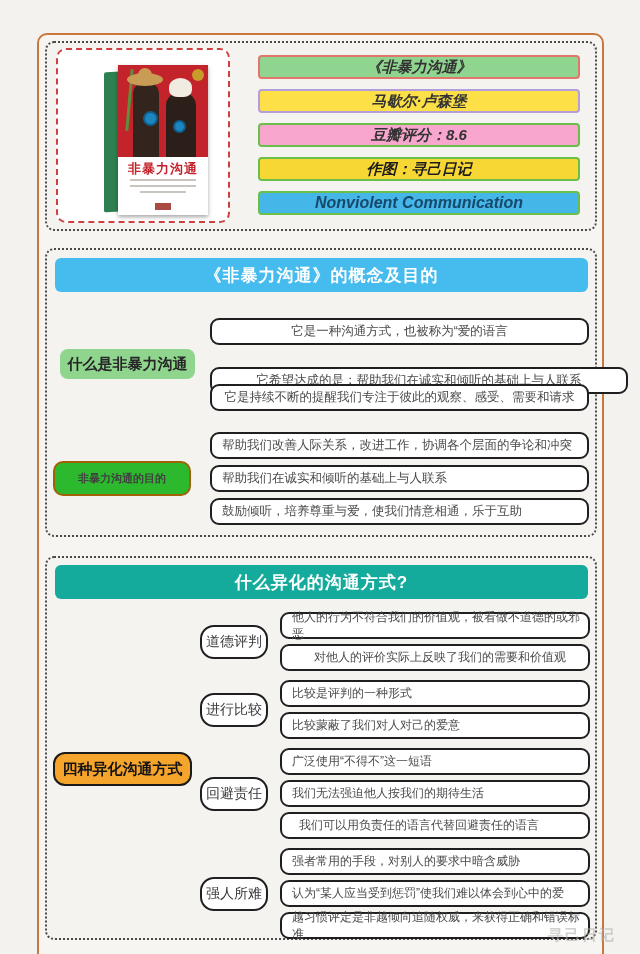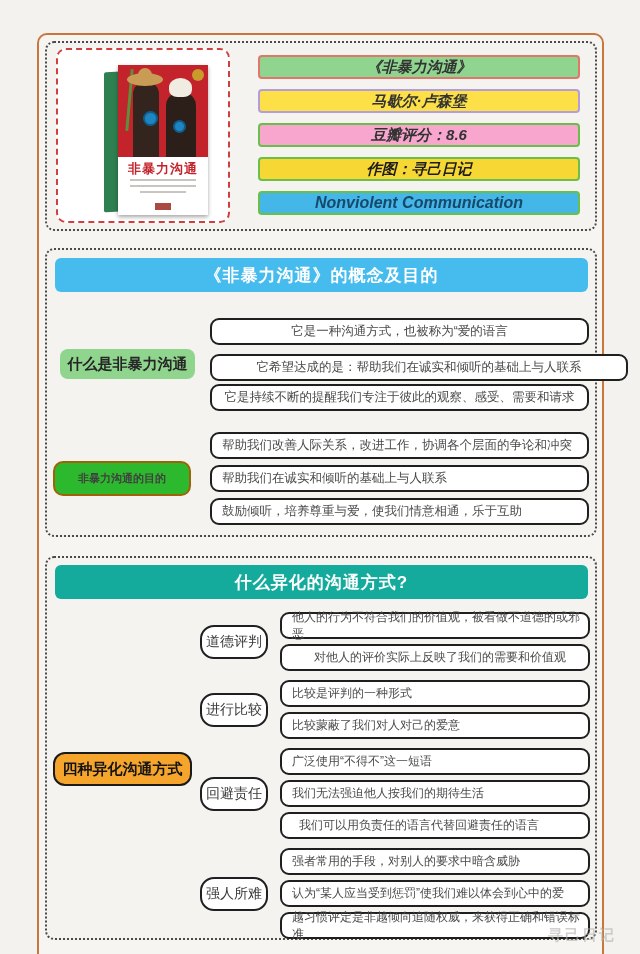--- a/index.html
+++ b/index.html
@@ -149,21 +149,21 @@
 <div class="abs pill pill-2" style="top:89px;">马歇尔·卢森堡</div>
 <div class="abs pill pill-3" style="top:123px;">豆瓣评分：8.6</div>
 <div class="abs pill pill-4" style="top:157px;">作图：寻己日记</div>
 <div class="abs pill pill-5" style="top:191px;">Nonviolent Communication</div>
 
 <div class="abs dotsec" style="left:45px;top:248px;width:552px;height:289px;"></div>
 <div class="abs barhdr hdr-blue" style="top:258px;">《非暴力沟通》的概念及目的</div>
 
 <div class="abs node node-g1" style="left:60px;top:349px;width:135px;height:30px;">什么是非暴力沟通</div>
 <div class="abs leaf center" style="left:210px;top:318px;width:379px;height:27px;">它是一种沟通方式，也被称为“爱的语言</div>
-<div class="abs leaf center" style="left:210px;top:354px;width:418px;height:27px;">它希望达成的是：帮助我们在诚实和倾听的基础上与人联系</div>
+<div class="abs leaf center" style="left:210px;top:367px;width:418px;height:27px;">它希望达成的是：帮助我们在诚实和倾听的基础上与人联系</div>
 <div class="abs leaf center" style="left:210px;top:384px;width:379px;height:27px;">它是持续不断的提醒我们专注于彼此的观察、感受、需要和请求</div>
 
 <div class="abs node node-g2" style="left:53px;top:461px;width:138px;height:35px;">非暴力沟通的目的</div>
 <div class="abs leaf left" style="left:210px;top:432px;width:379px;height:27px;">帮助我们改善人际关系，改进工作，协调各个层面的争论和冲突</div>
 <div class="abs leaf left" style="left:210px;top:465px;width:379px;height:27px;">帮助我们在诚实和倾听的基础上与人联系</div>
 <div class="abs leaf left" style="left:210px;top:498px;width:379px;height:27px;">鼓励倾听，培养尊重与爱，使我们情意相通，乐于互助</div>
 
 <div class="abs dotsec" style="left:45px;top:556px;width:552px;height:384px;"></div>
 <div class="abs barhdr hdr-teal" style="top:565px;">什么异化的沟通方式?</div>
 

